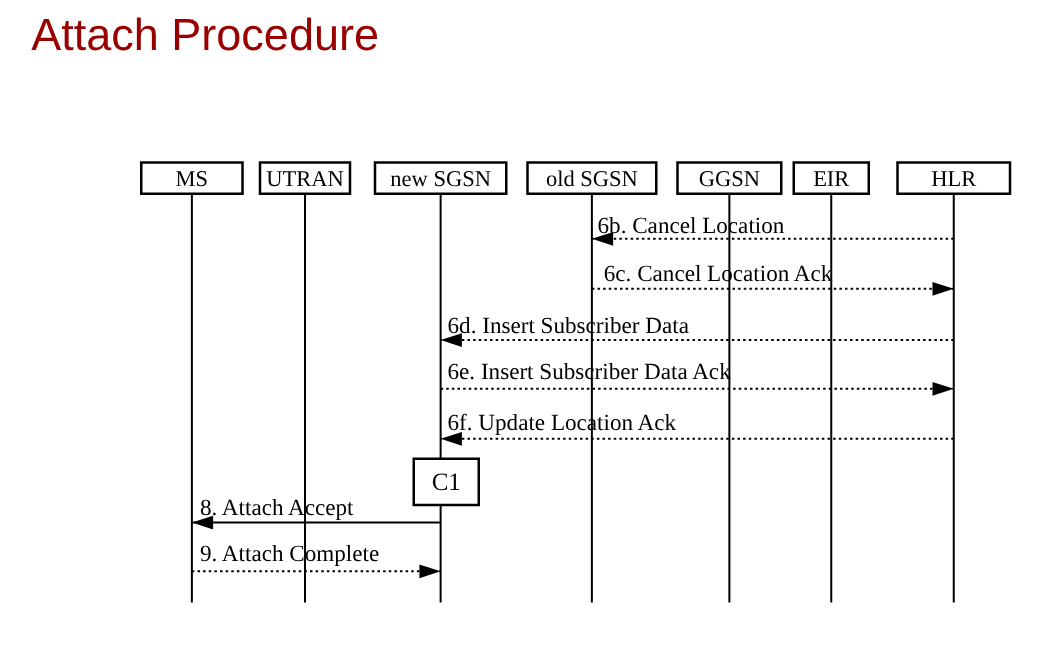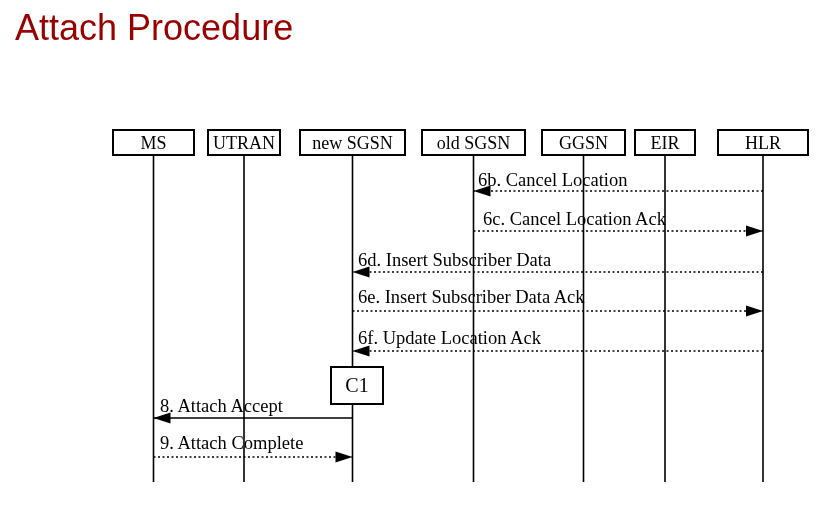--- a/index.html
+++ b/index.html
@@ -10,21 +10,21 @@
   }
   .page {
     position: relative;
     width: 831px;
     height: 529px;
     background: #ffffff;
     overflow: hidden;
   }
   .title {
     position: absolute;
-    left: 15px;
+    left: 25px;
     top: 10px;
     margin: 0;
     font-family: "Liberation Sans", "DejaVu Sans", sans-serif;
     font-weight: 400;
     font-size: 36px;
     line-height: 1;
     color: #990000;
     letter-spacing: 0px;
     white-space: nowrap;
     text-align: right;

